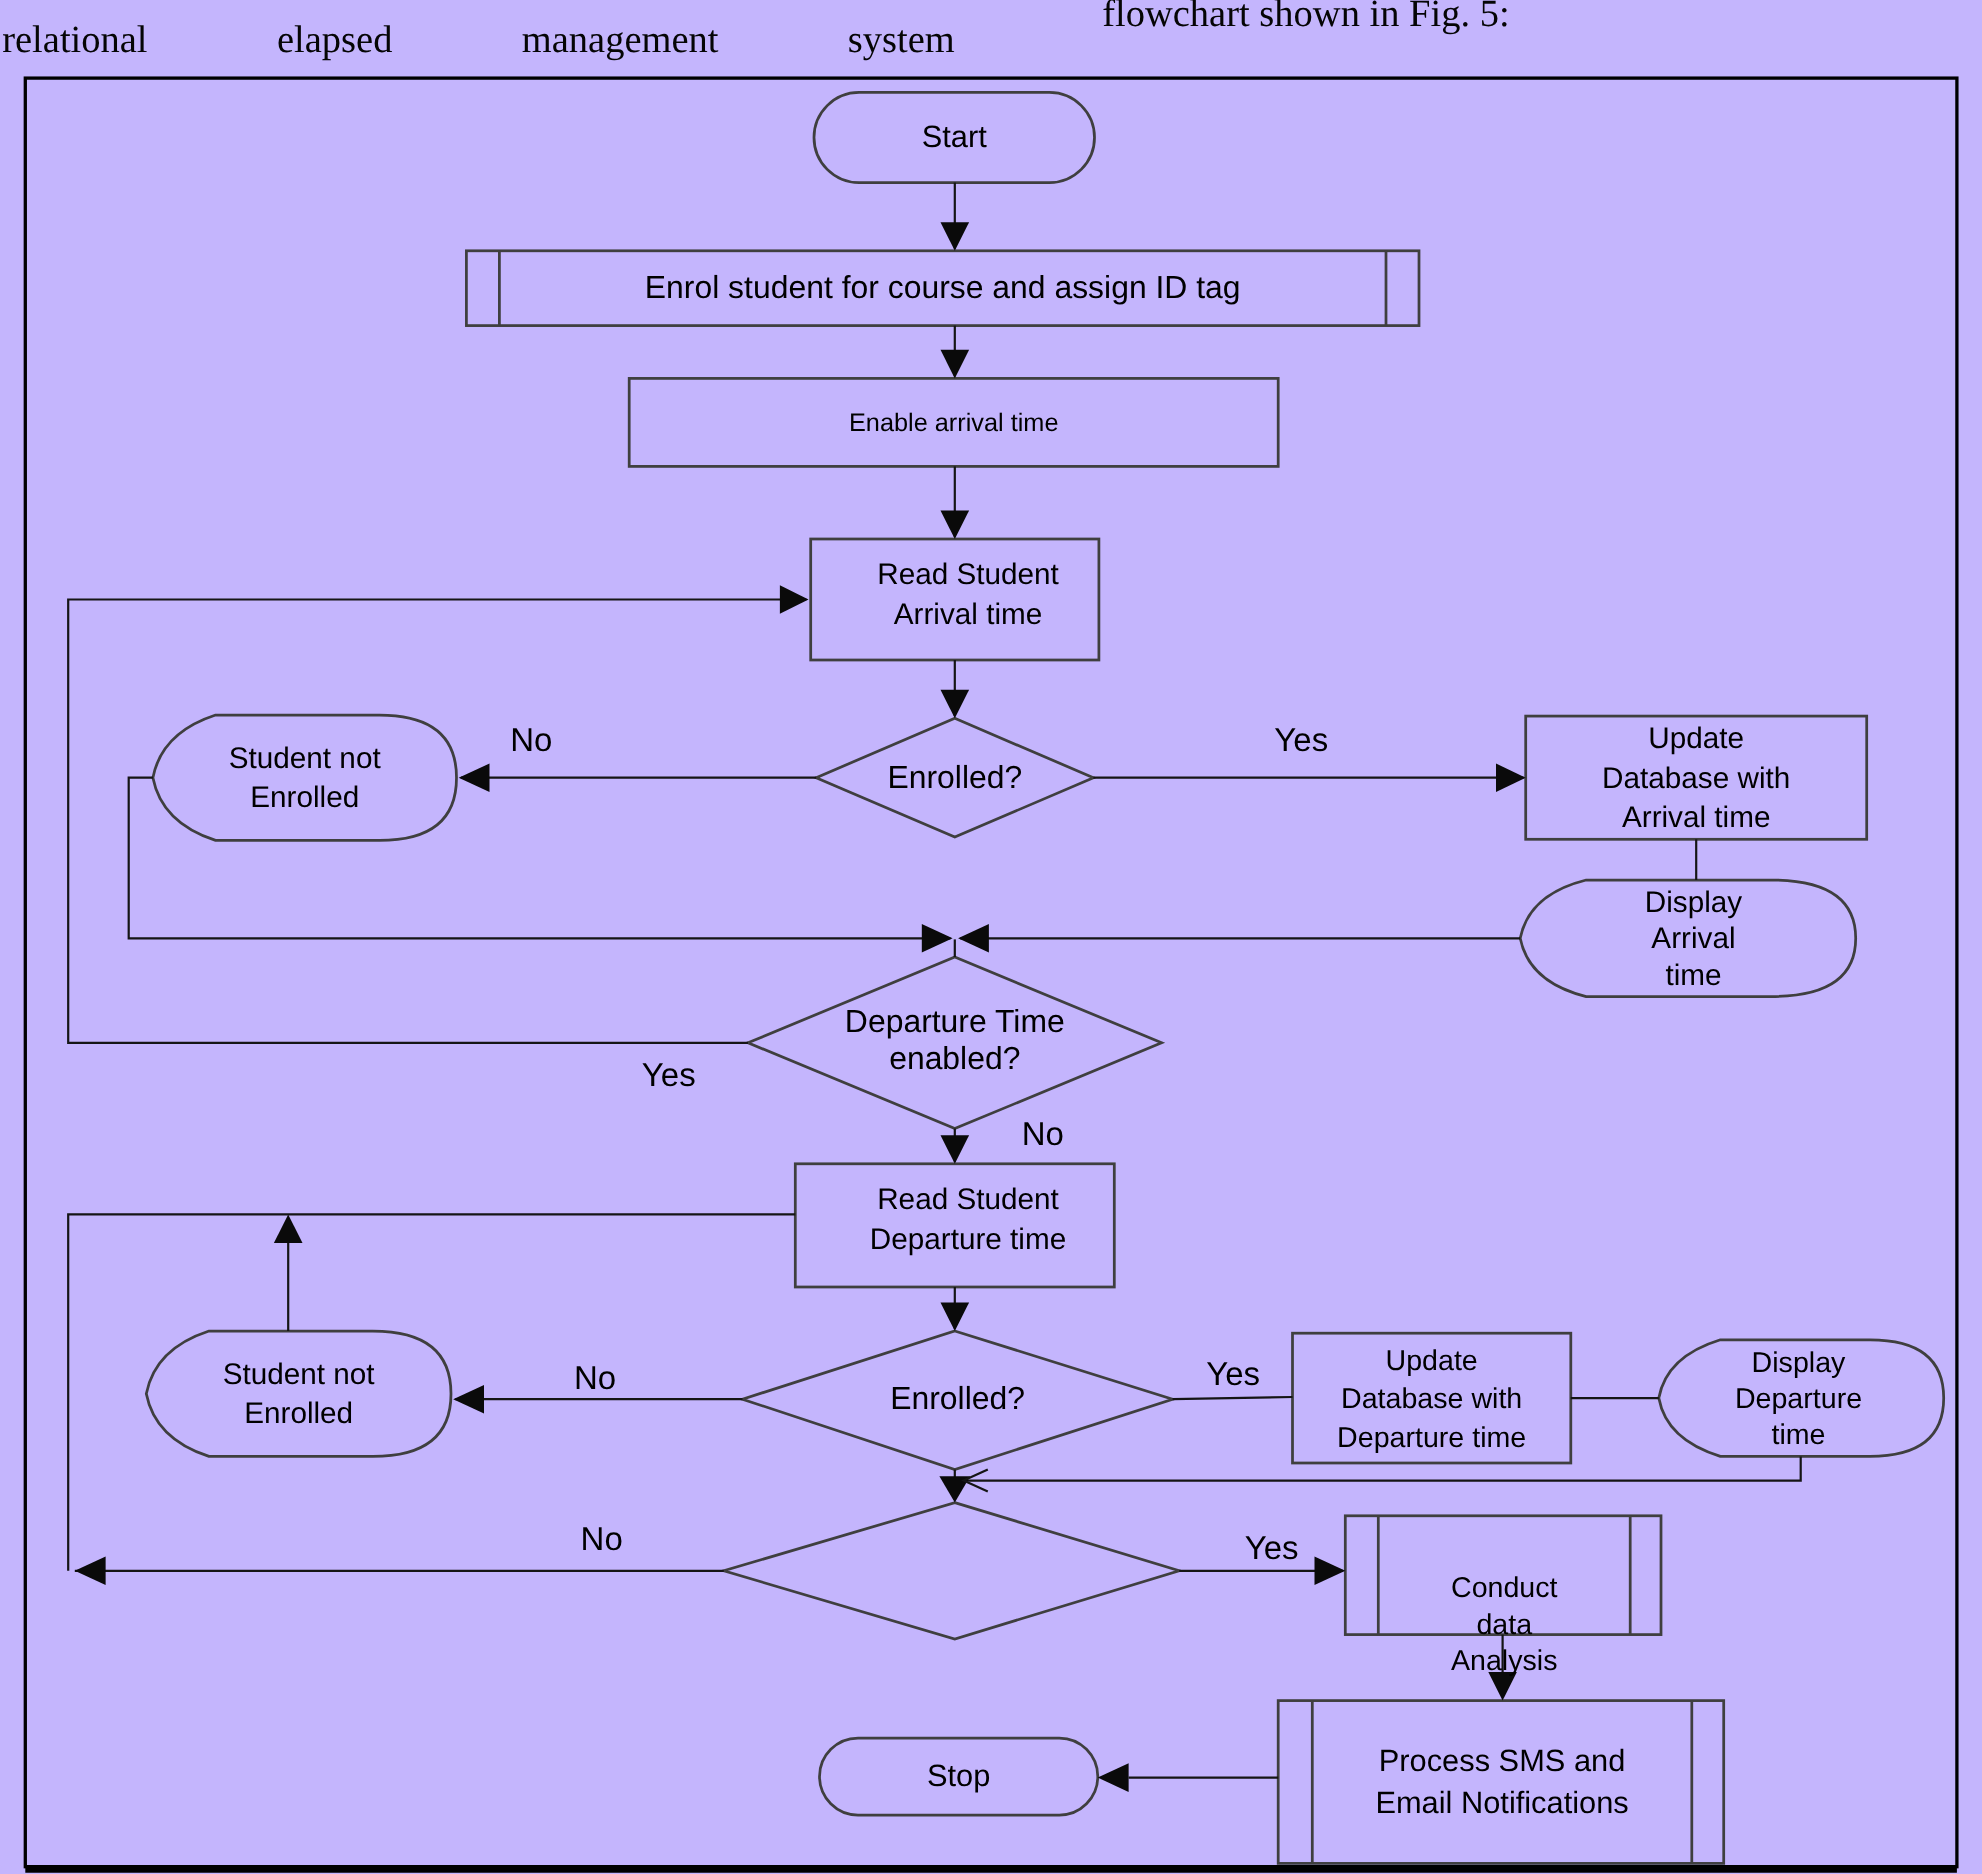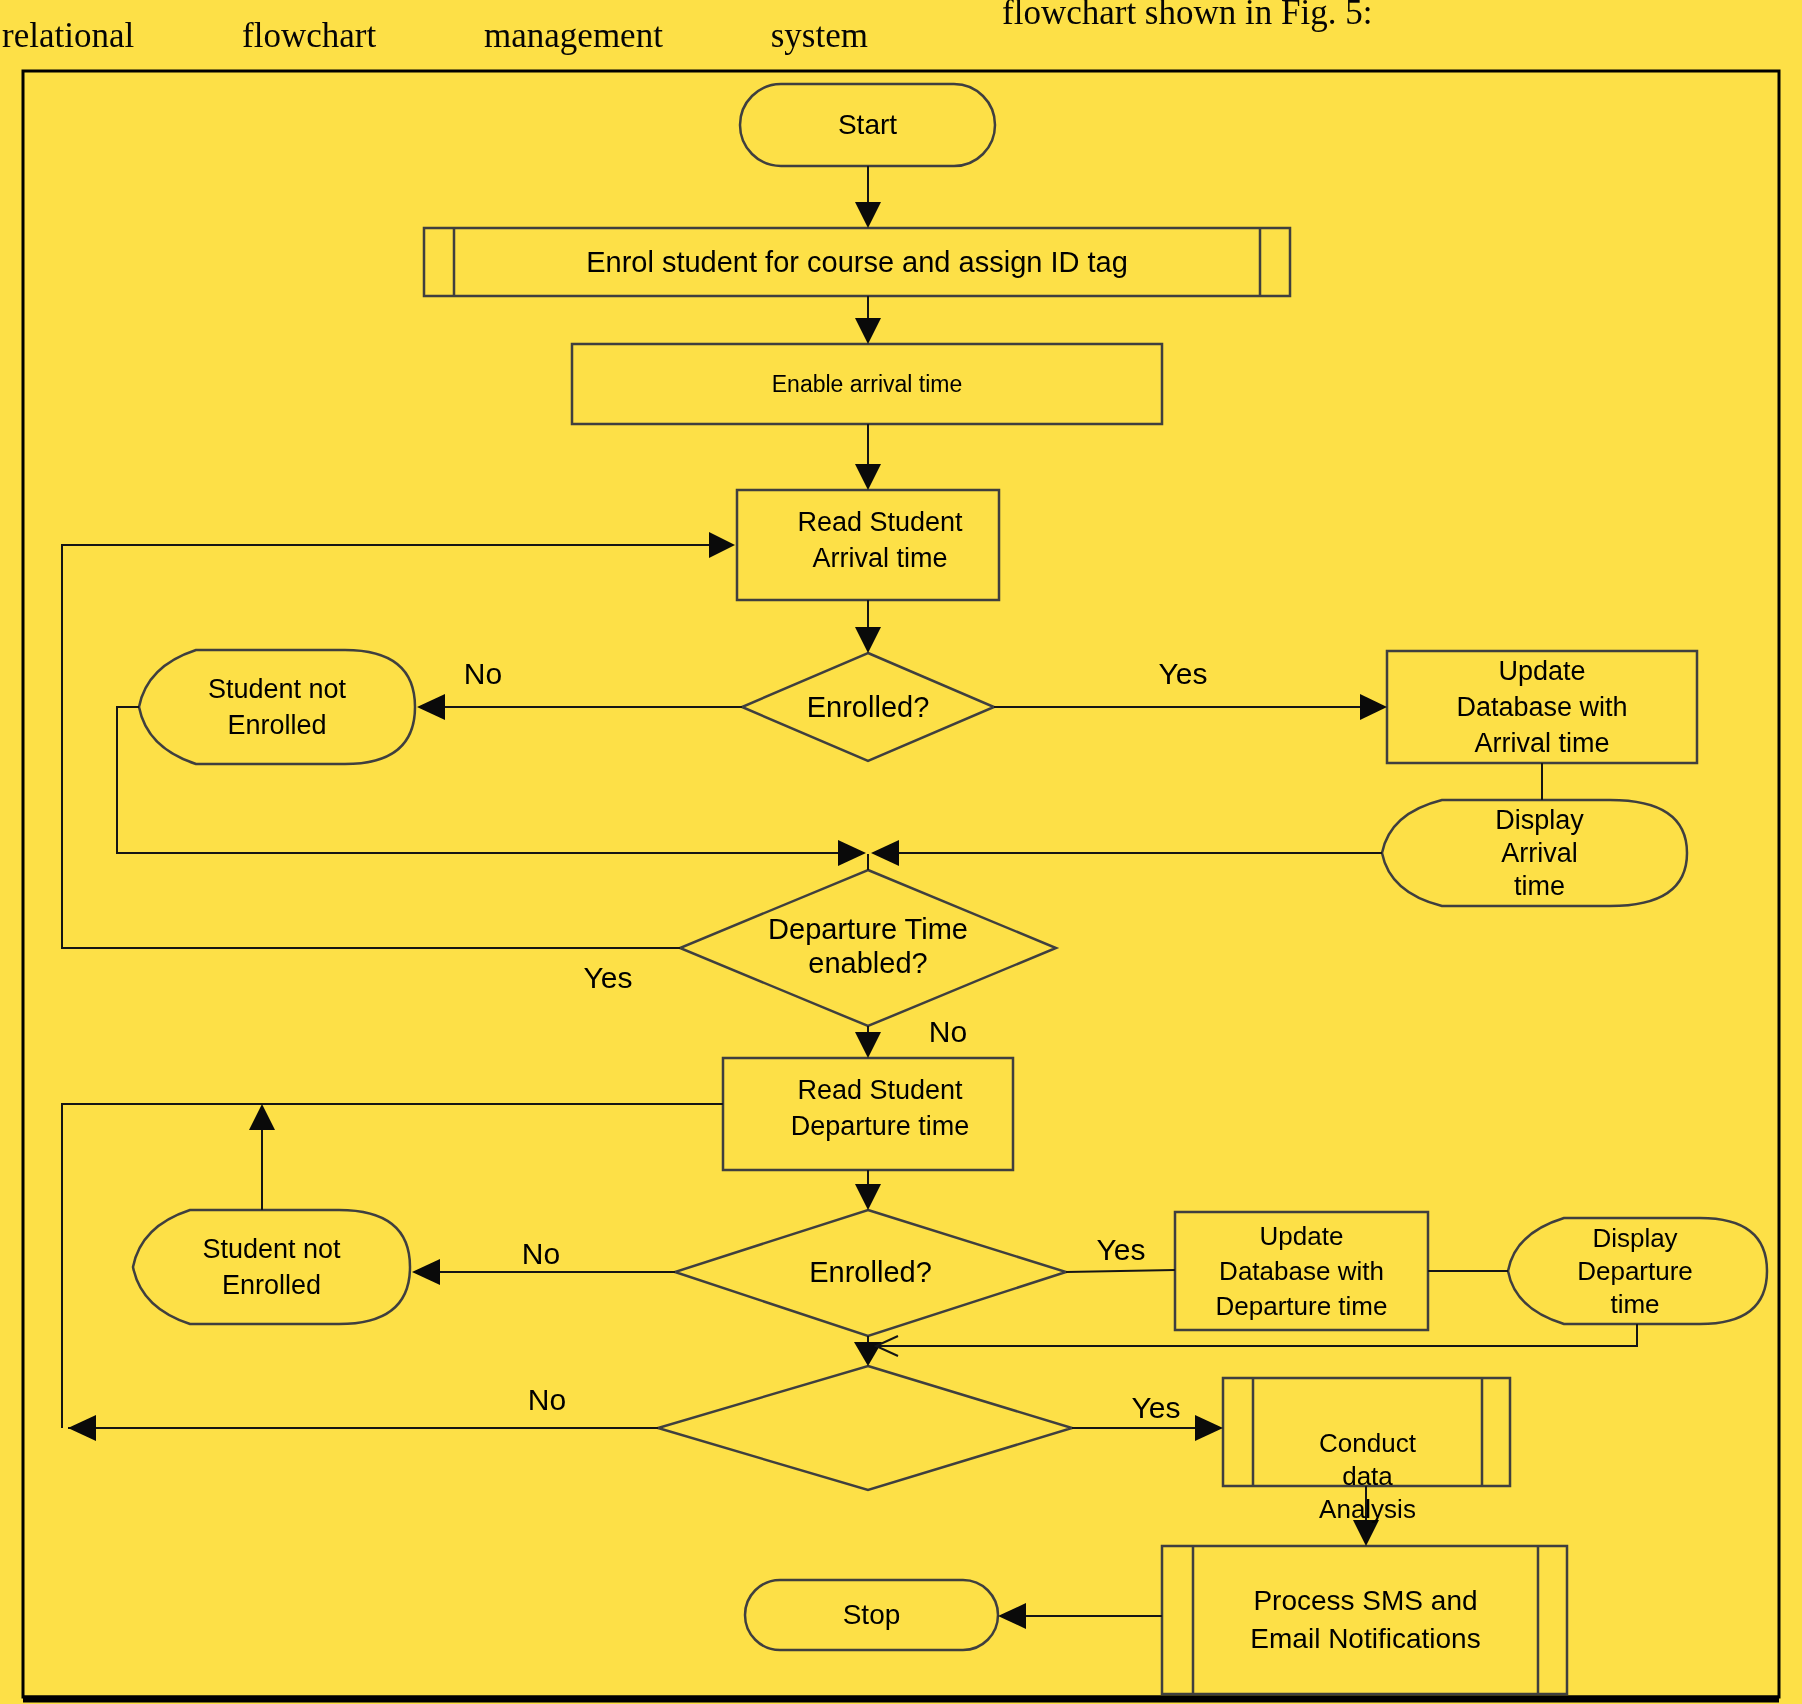--- a/index.html
+++ b/index.html
@@ -1,19 +1,19 @@
 <!DOCTYPE html>
 <html><head>
 <meta charset="utf-8">
 <style>
   html,body{margin:0;padding:0;background:#ffffff;}
   #stage{
     position:relative;
     width:1802px;height:1704px;
-    background:#fde047;
+    background:#c4b5fd;
     overflow:hidden;
     font-family:"Liberation Sans", sans-serif;
     color:#000;
   }
   #diagram-svg{position:absolute;left:0;top:0;width:1802px;height:1704px;}
   .lbl{
     position:absolute;
     display:flex;align-items:center;justify-content:center;
     text-align:center;
     white-space:pre-line;
@@ -41,21 +41,21 @@
   .fs30{font-size:23px;}
   .lh33{line-height:33px;}
 </style>
 </head>
 <body>
 
 <div id="stage">
 
   <div id="header-words" class="serif">
     <span>relational</span>
-    <span>flowchart</span>
+    <span>elapsed</span>
     <span>management</span>
     <span>system</span>
   </div>
   <div id="fig-caption" class="serif">flowchart shown in Fig. 5:</div>
 
   <svg id="diagram-svg" viewBox="0 0 1802 1704">
     <g fill="none" stroke="#3f3f3f" stroke-width="2.5">
 
       <rect x="23" y="71" width="1756" height="1626" stroke="#000" stroke-width="3"></rect>
       <line x1="23" y1="1699" x2="1779" y2="1699" stroke="#000" stroke-width="7"></line>

